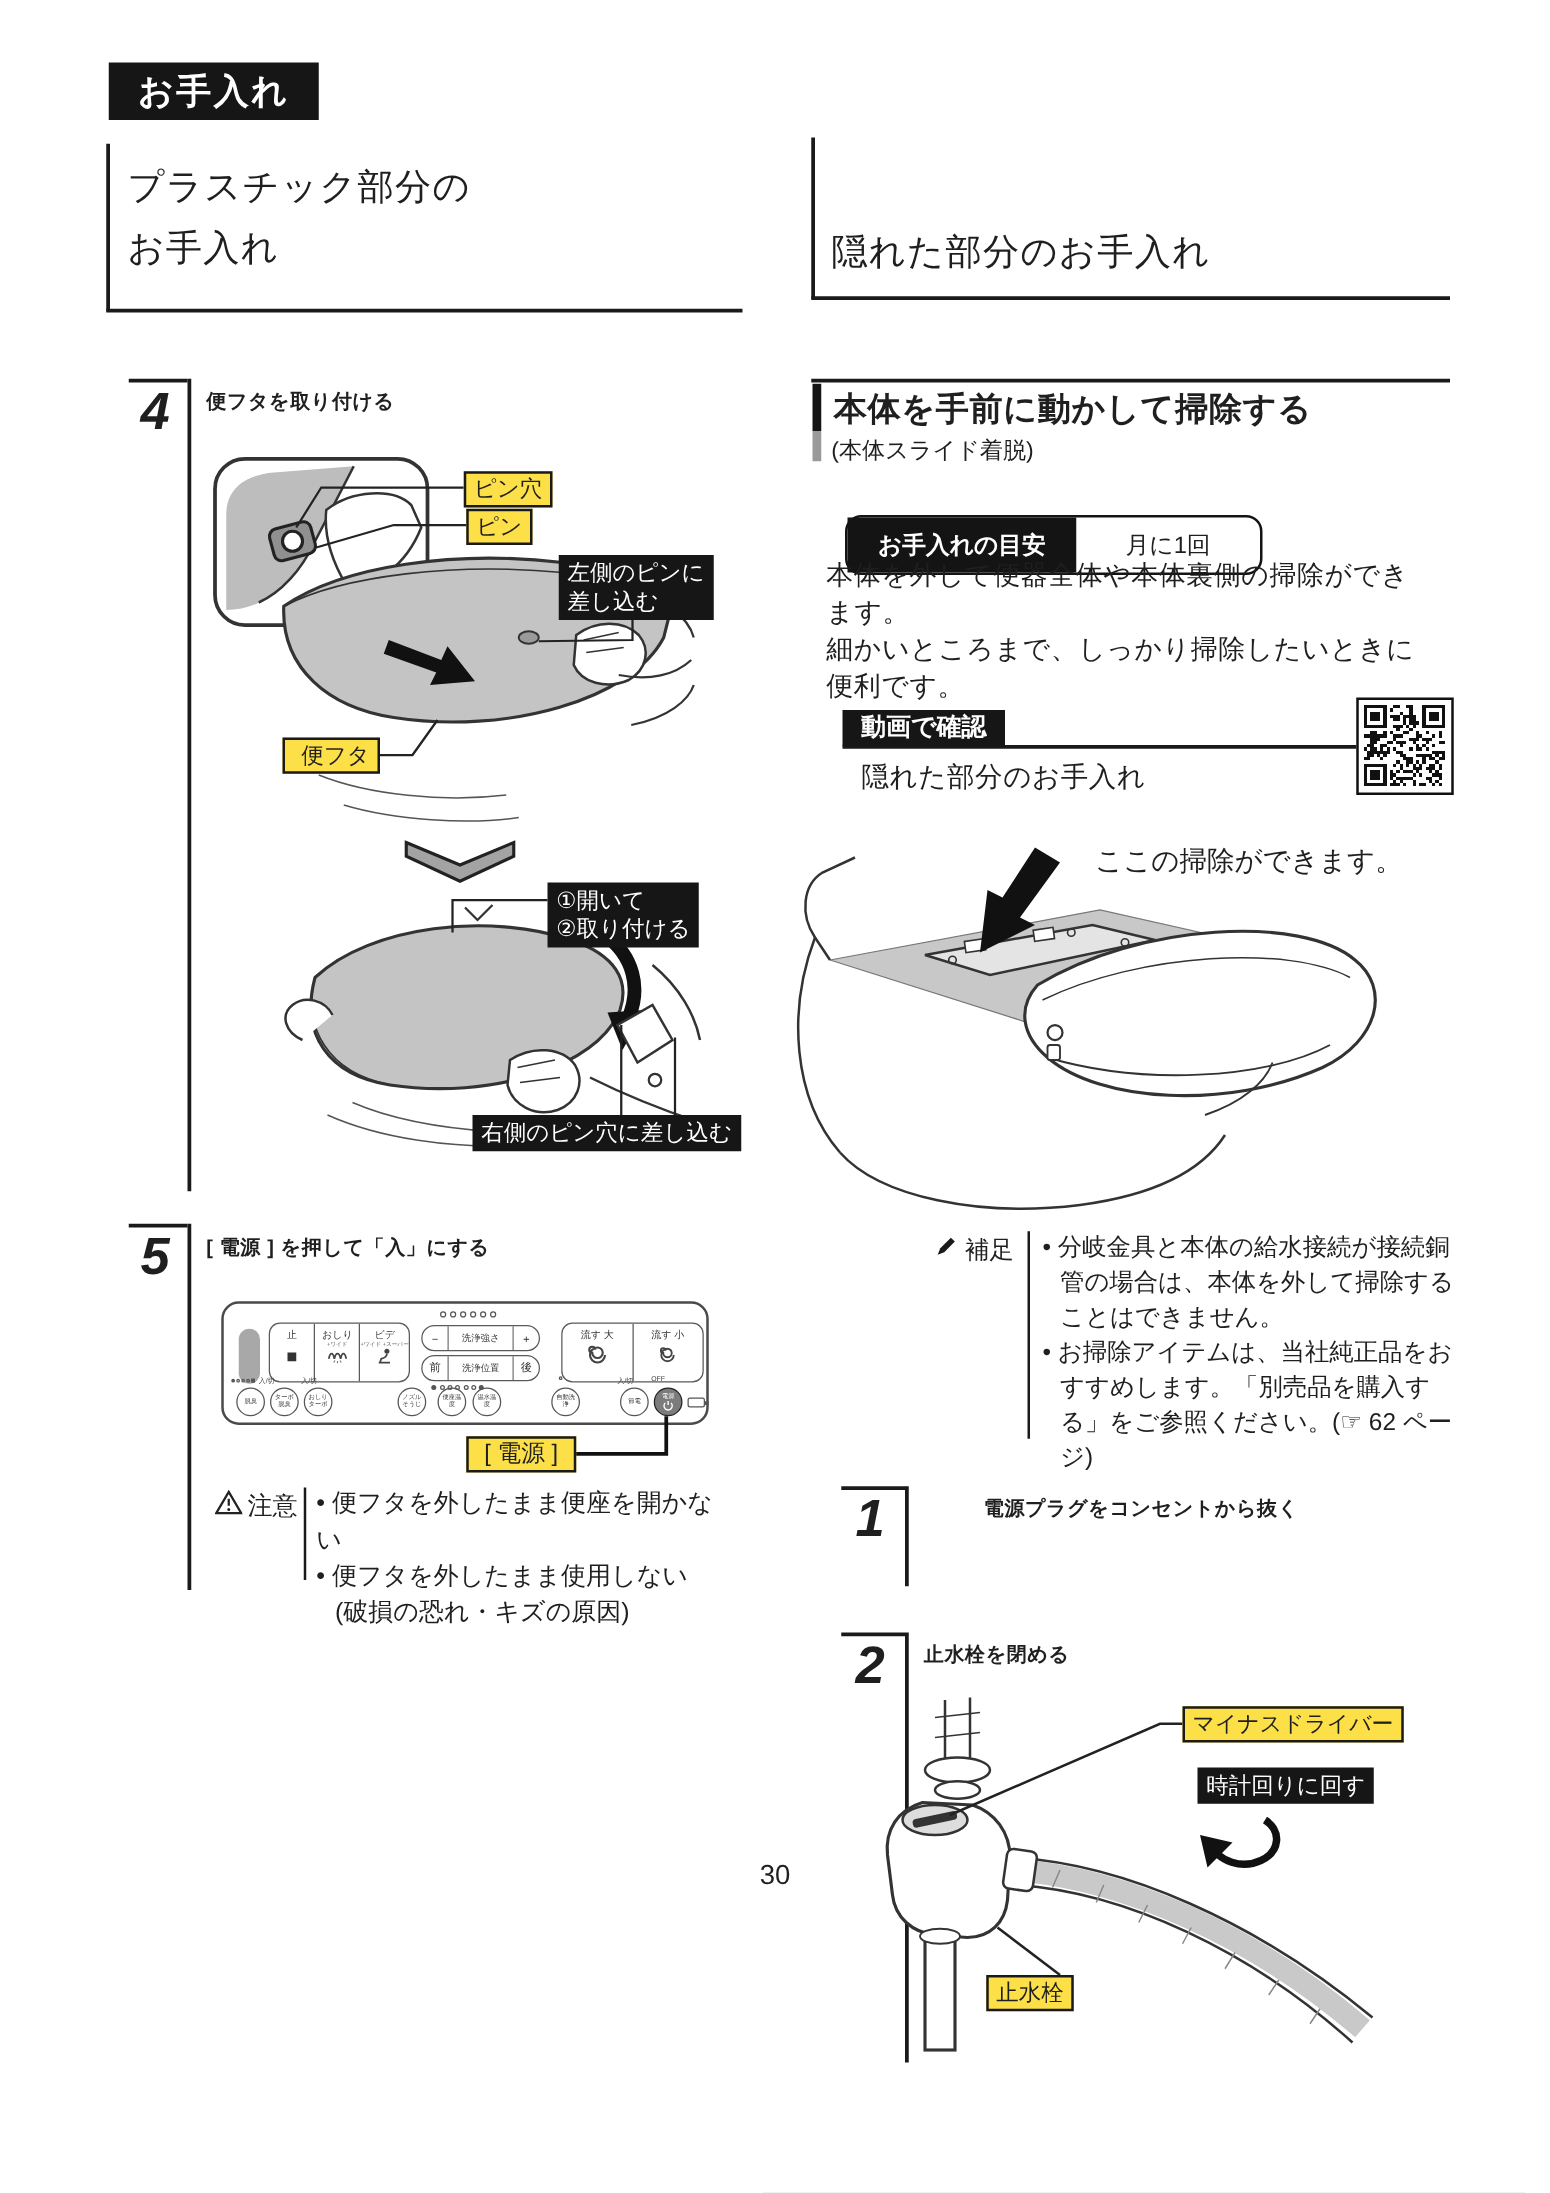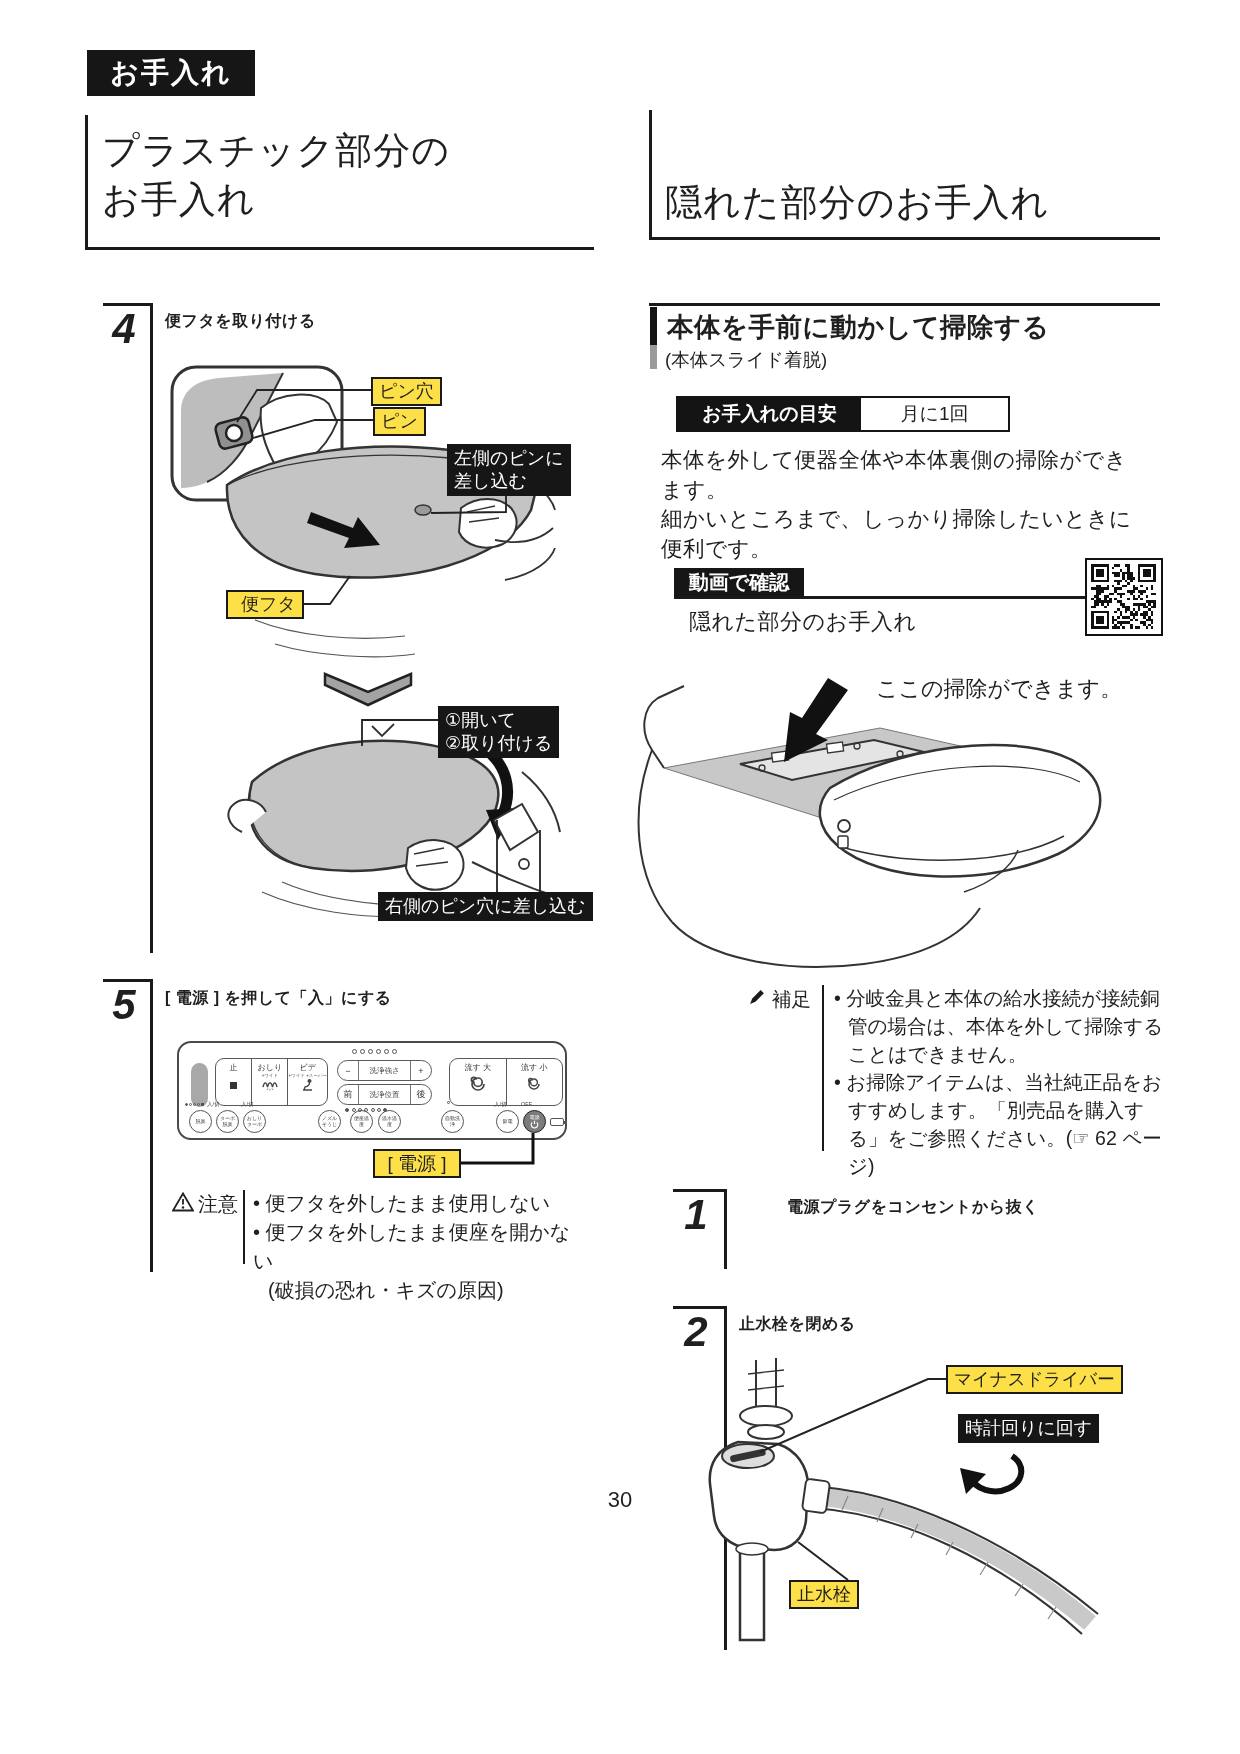--- a/index.html
+++ b/index.html
@@ -3,21 +3,21 @@
 <meta charset="utf-8">
 <style>
   html,body{margin:0;padding:0;background:#e8e8e8;}
   body{font-family:"Liberation Sans","DejaVu Sans",sans-serif;color:#1f1f1f;}
   .page{position:relative;width:1240px;height:1754px;background:#ffffff;margin:0 auto;overflow:hidden;}
   .abs{position:absolute;}
   .hl{position:absolute;background:#1a1a1a;height:2.5px;}
   .vl{position:absolute;background:#1a1a1a;width:2.5px;}
   .tab{position:absolute;background:#161616;color:#fff;font-size:28px;font-weight:bold;
        display:flex;align-items:center;justify-content:center;letter-spacing:2px;}
-  .bigheading{position:absolute;font-size:37px;font-weight:500;letter-spacing:1px;line-height:49px;}
+  .bigheading{position:absolute;font-size:29px;font-weight:500;letter-spacing:1px;line-height:49px;}
   .stepnum{position:absolute;font-style:italic;font-weight:bold;font-size:42px;text-align:center;}
   .steptitle{position:absolute;font-size:16px;font-weight:bold;letter-spacing:.5px;white-space:nowrap;}
   .wlabel{position:absolute;border:2px solid #1a1a1a;background:#fde047;font-size:18px;
           padding:2px 6px;white-space:nowrap;line-height:21px;}
   .blabel{position:absolute;background:#161616;color:#fff;font-size:18px;
           padding:3px 7px;white-space:nowrap;line-height:23px;}
   .bodytext{position:absolute;font-size:21.5px;line-height:29.5px;letter-spacing:.5px;}
   .freq{position:absolute;border:2.5px solid #141414;display:flex;box-sizing:border-box;}
   .freq .fl{background:#141414;color:#fff;width:183px;display:flex;align-items:center;justify-content:center;font-size:19px;font-weight:bold;}
   .freq .fv{flex:1;display:flex;align-items:center;justify-content:center;font-size:19px;}
@@ -257,31 +257,31 @@
   <div class="wlabel" style="left:373px;top:1149px;width:72px;text-align:center;font-size:19px;">[ 電源 ]</div>
 
   <svg class="abs" style="left:172px;top:1192px;" width="22" height="20" viewBox="0 0 22 20">
     <polygon points="11,1.5 21,18.5 1,18.5" fill="none" stroke="#222" stroke-width="1.8"></polygon>
     <line x1="11" y1="7" x2="11" y2="12.5" stroke="#222" stroke-width="1.8"></line>
     <circle cx="11" cy="15.5" r="1.2" fill="#222"></circle>
   </svg>
   <div class="abs" style="left:198px;top:1191px;font-size:20px;">注意</div>
   <div class="vl" style="left:243px;top:1190px;height:74px;width:2px;"></div>
   <div class="cautlist" style="left:253px;top:1189px;width:330px;">
+    <div class="cb">便フタを外したまま便座を開かない</div>
     <div class="cb">便フタを外したまま使用しない</div>
-    <div class="cb">便フタを外したまま便座を開かない</div>
     <div class="nb">(破損の恐れ・キズの原因)</div>
   </div>
 
   <div class="hl" style="left:649px;top:303px;width:511px;"></div>
   <div class="abs" style="left:650px;top:307px;width:7px;height:62px;background:linear-gradient(#141414 0 38px,#9a9a9a 38px 62px);"></div>
   <div class="abs" style="left:667px;top:309px;font-size:26.5px;font-weight:600;letter-spacing:.5px;">本体を手前に動かして掃除する</div>
   <div class="abs" style="left:665px;top:347px;font-size:18.5px;">(本体スライド着脱)</div>
 
-  <div class="freq" style="left:676px;top:396px;width:334px;height:36px;">
+  <div class="freq" style="left:676px;top:412px;width:334px;height:48px;border-radius:13px;">
     <div class="fl">お手入れの目安</div>
     <div class="fv">月に1回</div>
   </div>
 
   <div class="bodytext" style="left:661px;top:446px;width:486px;">
     <div>本体を外して便器全体や本体裏側の掃除ができます。</div>
     <div>細かいところまで、しっかり掃除したいときに便利です。</div>
   </div>
 
   <div class="hl" style="left:674px;top:596px;width:413px;"></div>

